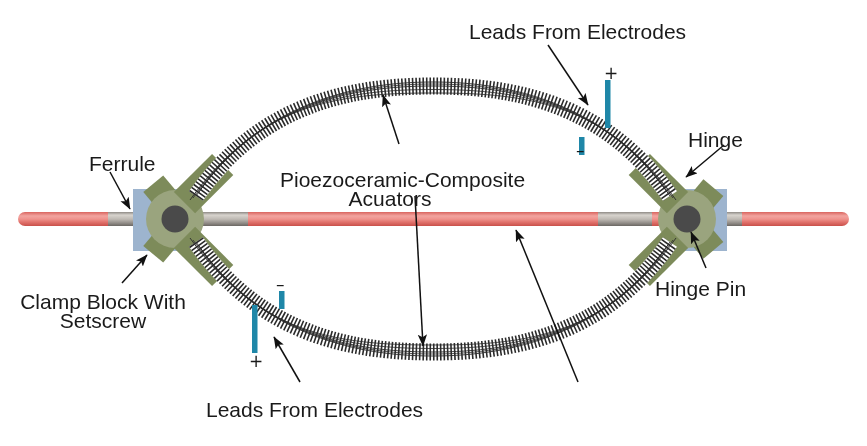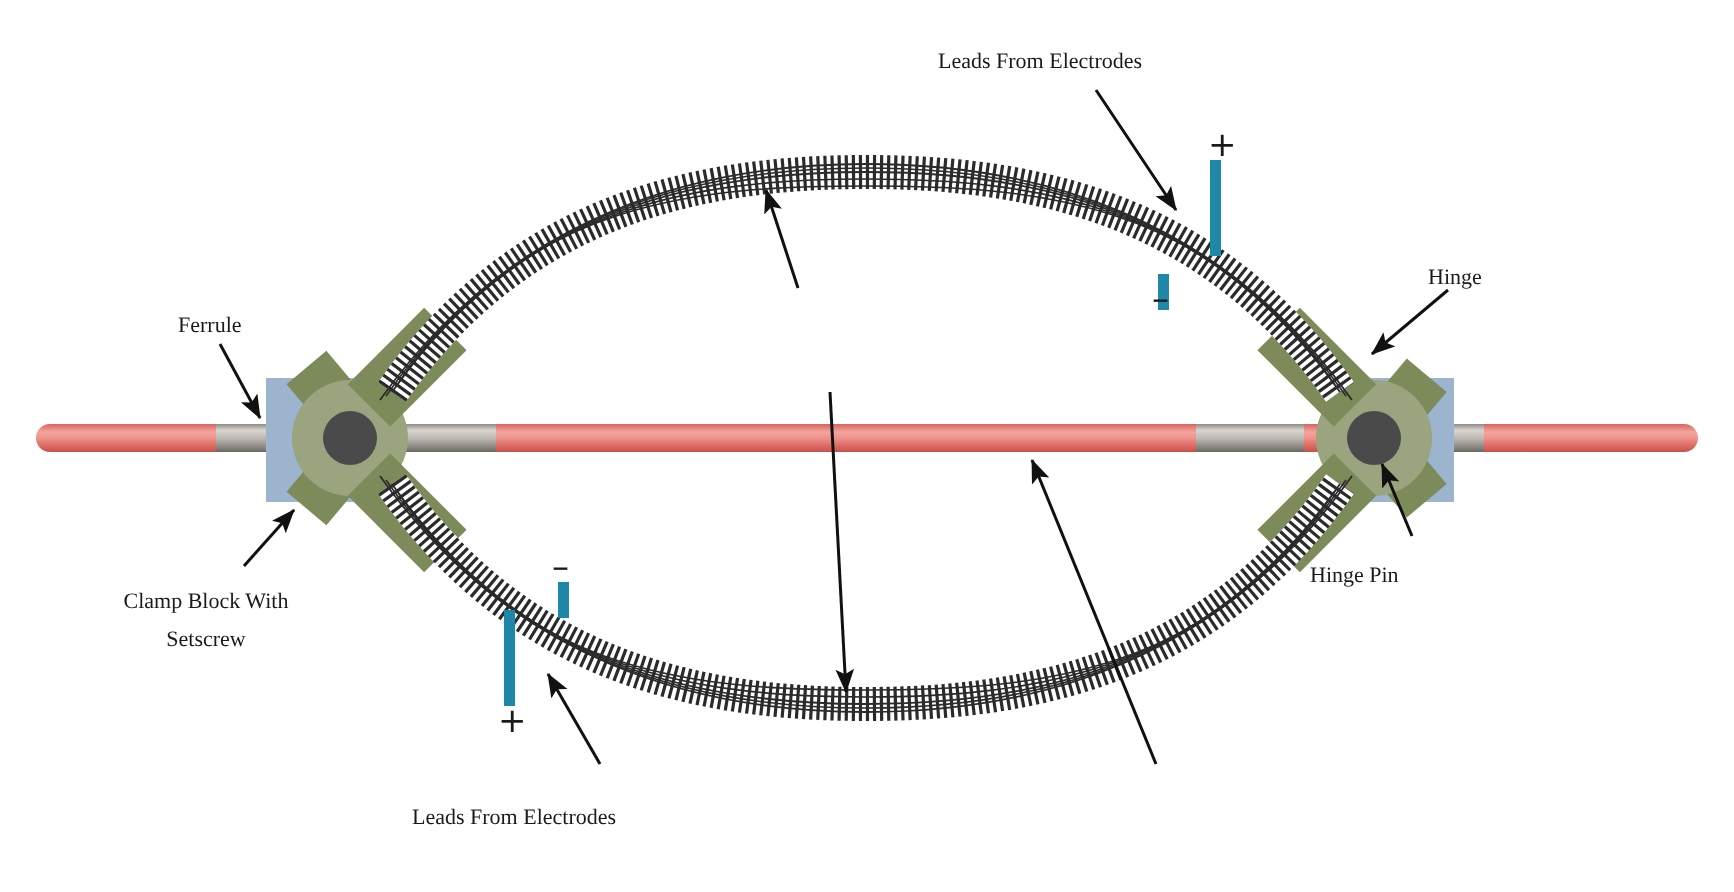--- a/index.html
+++ b/index.html
@@ -1,21 +1,21 @@
 <!DOCTYPE html>
 <html><head>
 <meta charset="utf-8">
 <style>
   html,body{margin:0;padding:0;background:#ffffff;}
   body{width:867px;height:446px;overflow:hidden;
        font-family:"DejaVu Sans","Liberation Sans",sans-serif;}
   #stage{position:relative;width:867px;height:446px;background:#ffffff;}
   svg#diagram{position:absolute;left:0;top:0;width:867px;height:446px;}
-  .lbl{position:absolute;color:#1a1a1a;font-size:11px;line-height:19px;
-       white-space:pre;font-family:Liberation Serif, serif;}
+  .lbl{position:absolute;color:#1a1a1a;font-size:21px;line-height:19px;
+       white-space:pre;font-family:Liberation Sans, sans-serif;}
   .lbl.c{text-align:center;}
   .sign{position:absolute;color:#1a1a1a;font-size:17px;font-weight:500;
         font-family:"DejaVu Sans","Liberation Sans",sans-serif;}
 </style>
 </head>
 <body>
 
 <div id="stage">
 
   <svg id="diagram" viewBox="0 0 867 446">
@@ -158,24 +158,26 @@
       <line x1="415" y1="196" x2="423" y2="346" marker-end="url(#ah)"></line>
       <line x1="706" y1="268" x2="691" y2="232" marker-end="url(#ah)"></line>
       <line x1="122" y1="283" x2="147" y2="255" marker-end="url(#ah)"></line>
       <line x1="578" y1="382" x2="516" y2="230" marker-end="url(#ah)"></line>
       <line x1="300" y1="382" x2="274" y2="337" marker-end="url(#ah)"></line>
     </g>
   </svg>
 
   <div class="lbl" style="left:469px; top:22px;">Leads From Electrodes</div>
 
-  <div class="lbl" style="left:714px; top:130px;">Hinge</div>
+  <div class="lbl" style="left:688px; top:130px;">Hinge</div>
 
   <div class="lbl" style="left:89px;  top:154px;">Ferrule</div>
 
+  <div class="lbl c" style="left:280px; top:170px; width:220px;">Pioezoceramic-Composite
+Acuators</div>
 
   <div class="lbl" style="left:655px; top:279px;">Hinge Pin</div>
 
   <div class="lbl c" style="left:8px;  top:292px; width:190px;">Clamp Block With
 Setscrew</div>
 
 
   <div class="lbl" style="left:206px; top:400px;">Leads From Electrodes</div>
 
   <div class="sign" style="left:604px; top:63px;">+</div>

